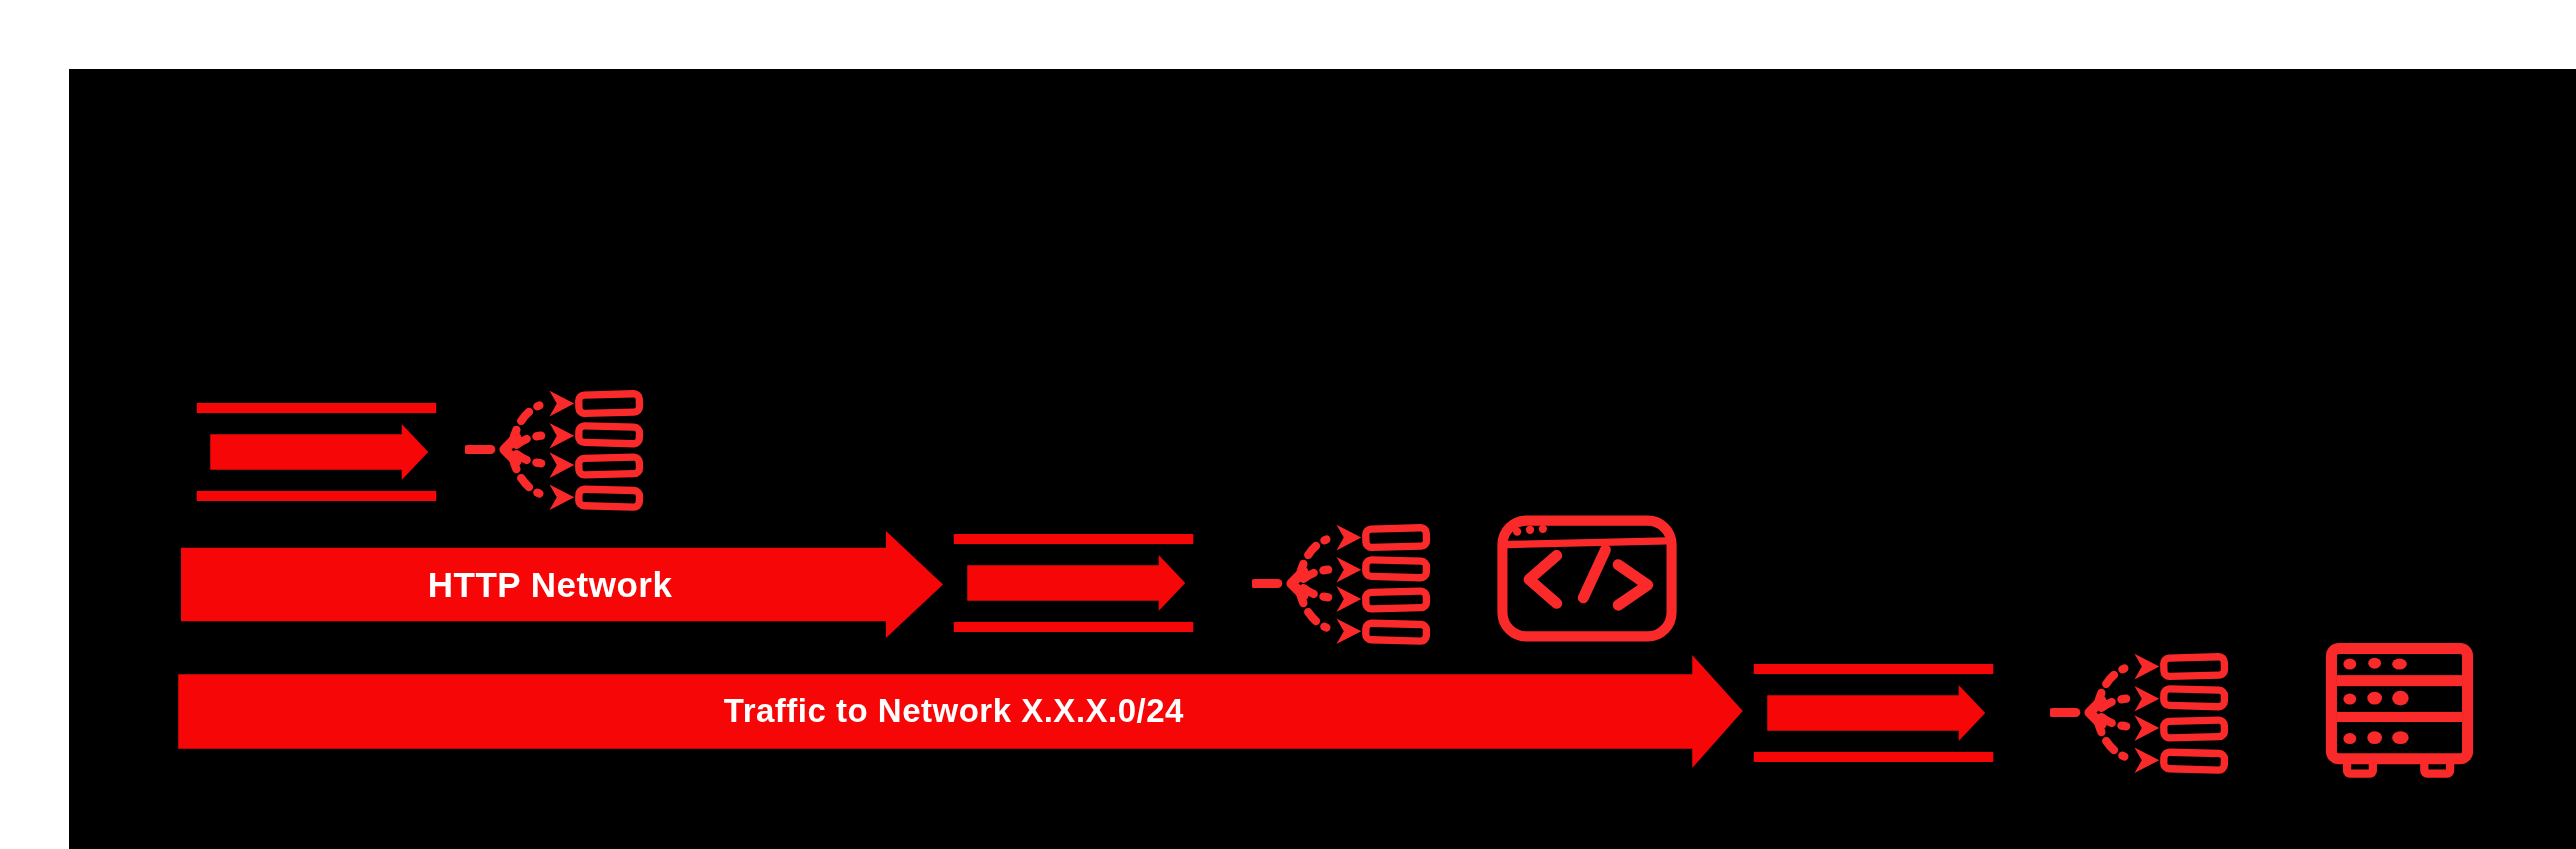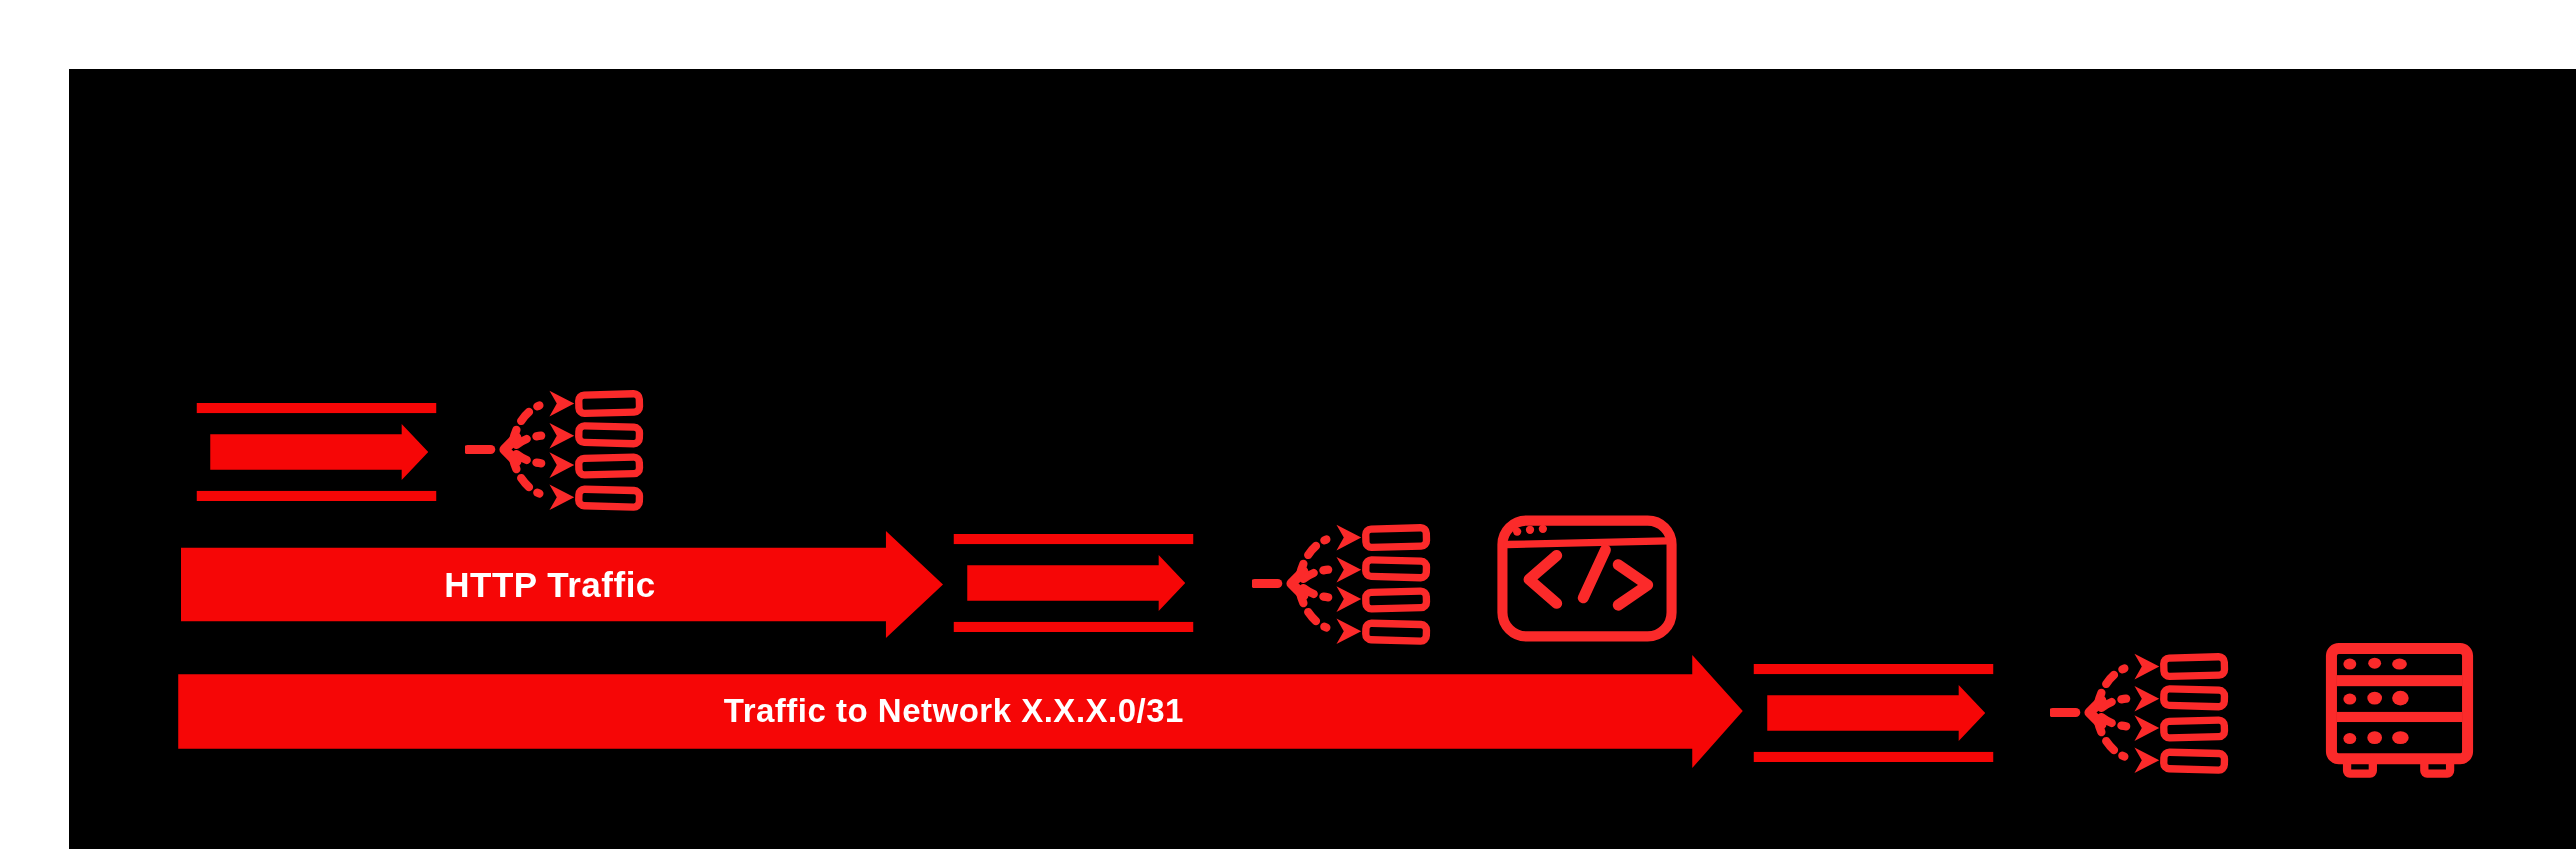--- a/index.html
+++ b/index.html
@@ -92,21 +92,21 @@
     <div class="el" style="left:396px;top:318px;width:179px;height:125px">
       <svg width="179" height="125" viewBox="0 0 195 136">
           <use href="#sym-fanout"></use>
         </svg>
     </div>
 
     <div class="el flow-arrow" style="left:112px;top:462px;width:762px;height:107px">
       <svg width="762" height="107" viewBox="0 0 828 116">
         <path d="M0 18 H766 V0 L828 58 L766 116 V98 H0 Z"></path>
       </svg>
-      <div class="arrow-label lbl-http">HTTP Traffic</div>
+      <div class="arrow-label lbl-http">HTTP Network</div>
     </div>
     <div class="el" style="left:884px;top:465px;width:241px;height:98px">
       <svg width="241" height="98" viewBox="0 0 262 107">
           <use href="#sym-speed"></use>
         </svg>
     </div>
     <div class="el" style="left:1183px;top:452px;width:179px;height:125px">
       <svg width="179" height="125" viewBox="0 0 195 136">
           <use href="#sym-fanout"></use>
         </svg>
@@ -114,21 +114,21 @@
     <div class="el" style="left:1427px;top:445px;width:182px;height:129px">
       <svg width="182" height="129" viewBox="0 0 198 140">
           <use href="#sym-codewin"></use>
         </svg>
     </div>
 
     <div class="el flow-arrow" style="left:108px;top:586px;width:1567px;height:113px">
       <svg width="1567" height="113" viewBox="0 0 1703 123">
         <path d="M0 21 H1648 V0 L1703 61 L1648 123 V102 H0 Z"></path>
       </svg>
-      <div class="arrow-label lbl-traffic">Traffic to Network X.X.X.0/31</div>
+      <div class="arrow-label lbl-traffic">Traffic to Network X.X.X.0/24</div>
     </div>
     <div class="el" style="left:1684px;top:595px;width:241px;height:98px">
       <svg width="241" height="98" viewBox="0 0 262 107">
           <use href="#sym-speed"></use>
         </svg>
     </div>
     <div class="el" style="left:1981px;top:581px;width:179px;height:125px">
       <svg width="179" height="125" viewBox="0 0 195 136">
           <use href="#sym-fanout"></use>
         </svg>

